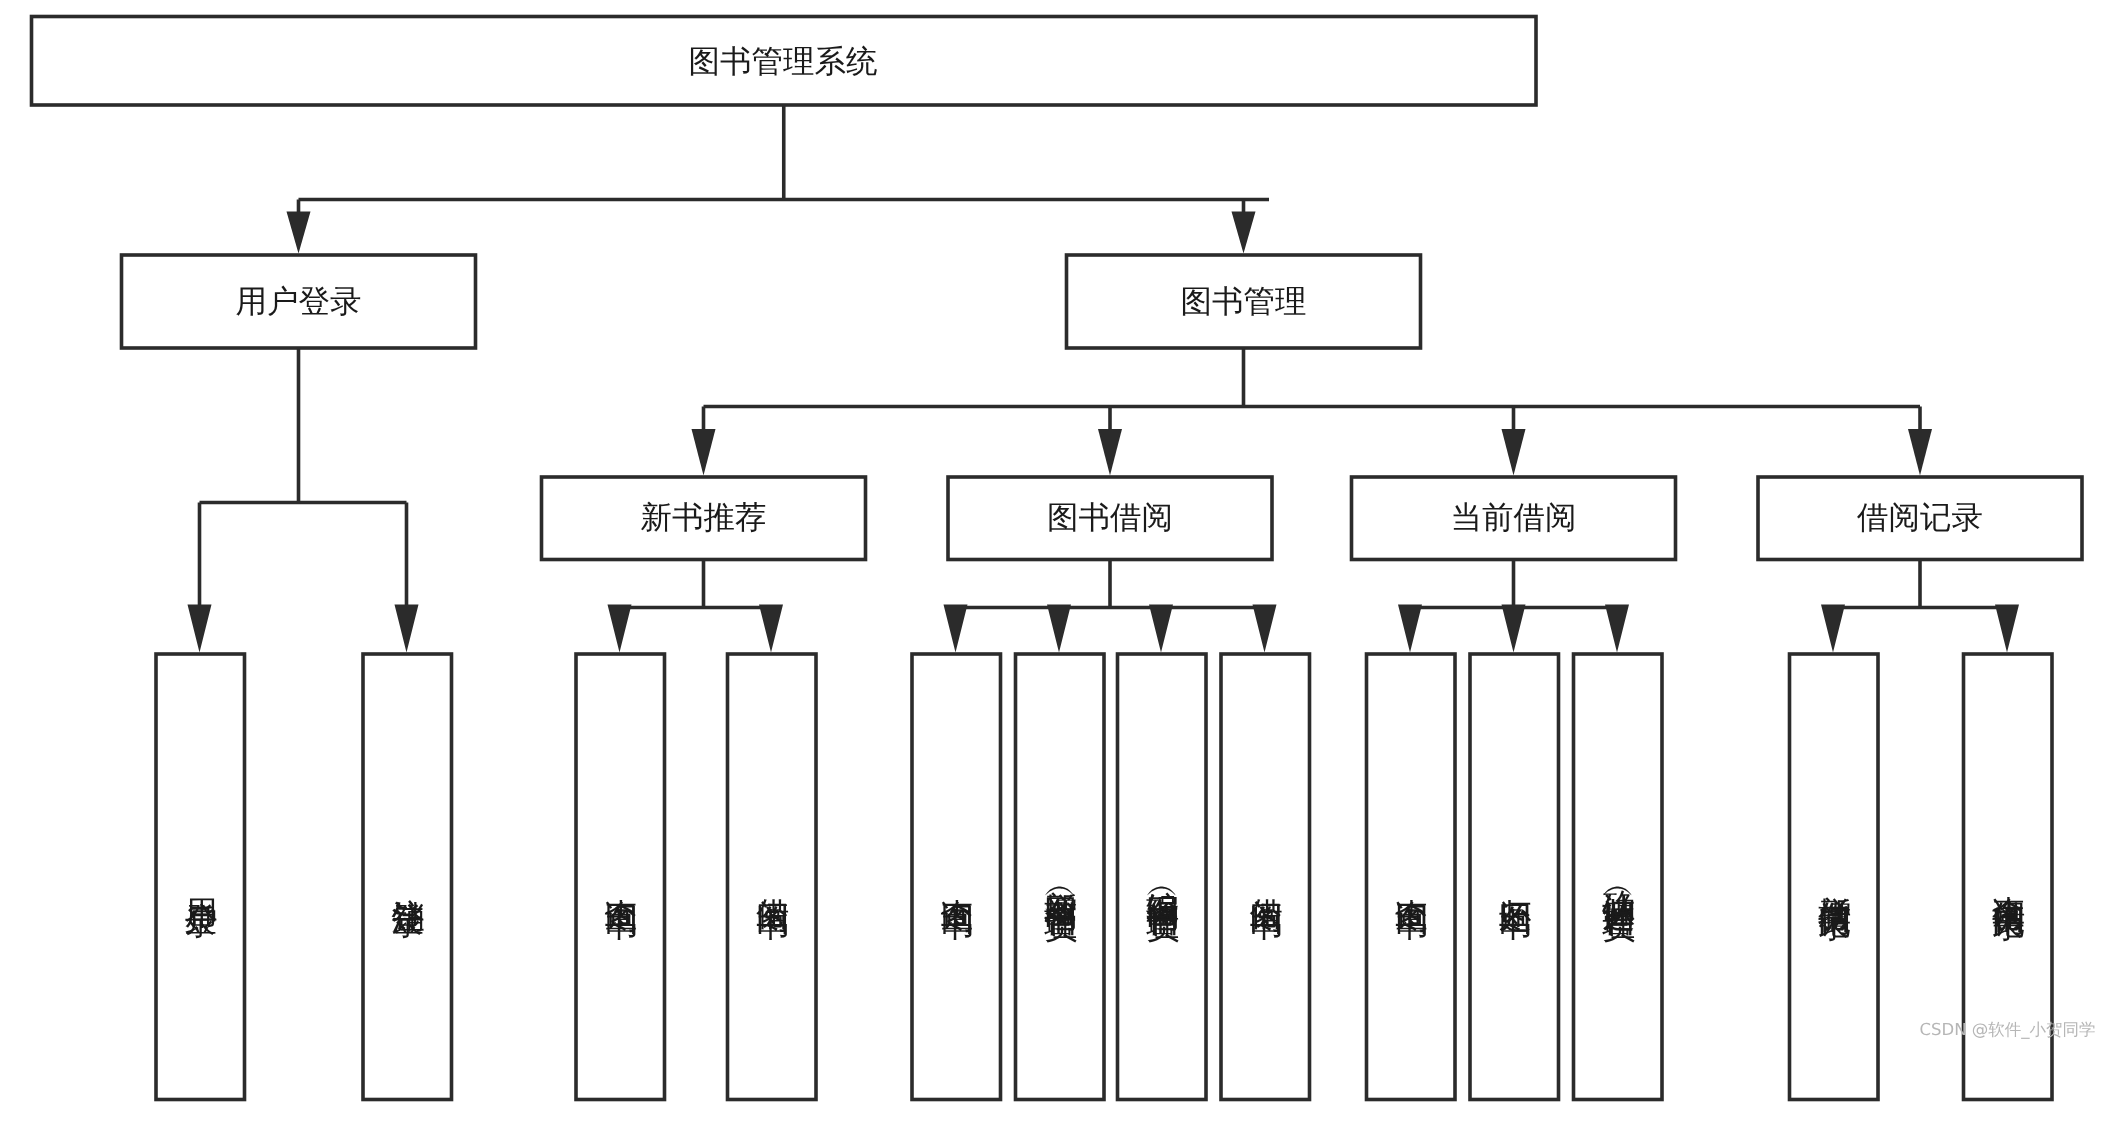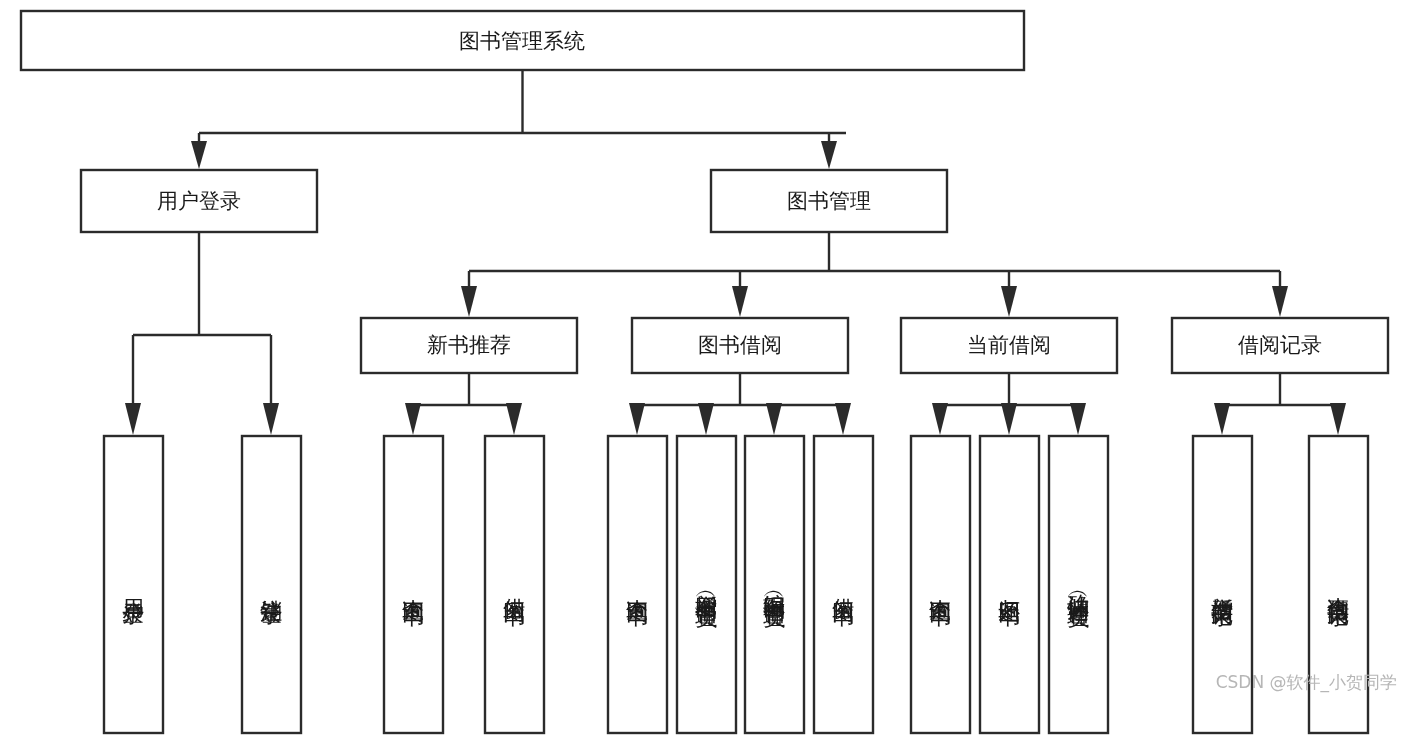--- a/index.html
+++ b/index.html
@@ -59,21 +59,21 @@
     align-items: center;
     justify-content: center;
     white-space: nowrap;
     pointer-events: none;
   }
   #watermark {
     position: absolute;
     right: 8px;
     bottom: 4px;
     font-family: "DejaVu Sans", "Liberation Sans", sans-serif;
-    font-size: 17px;
+    font-size: 11px;
     color: #b6b6b6;
     white-space: nowrap;
     pointer-events: none;
   }
 </style>
 </head>
 <body>
 
 <div id="diagram-root">
 

